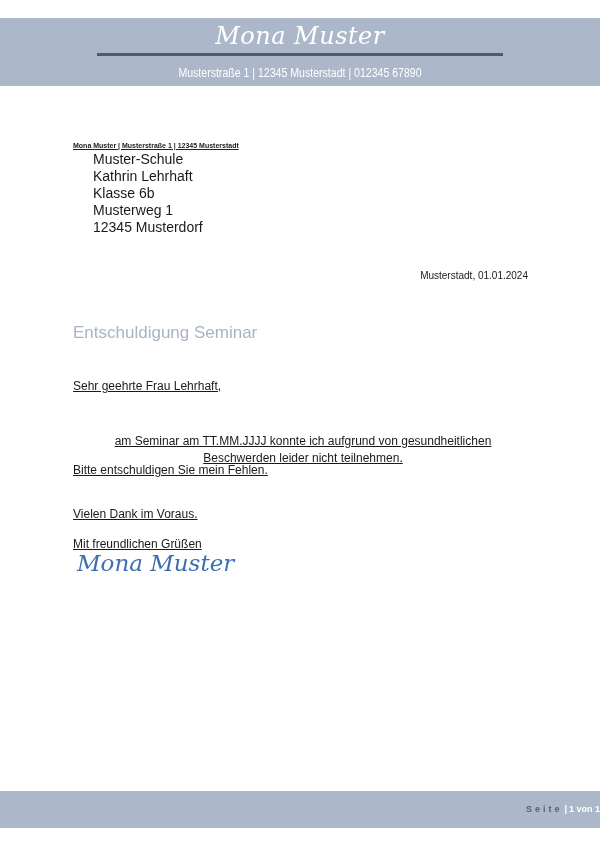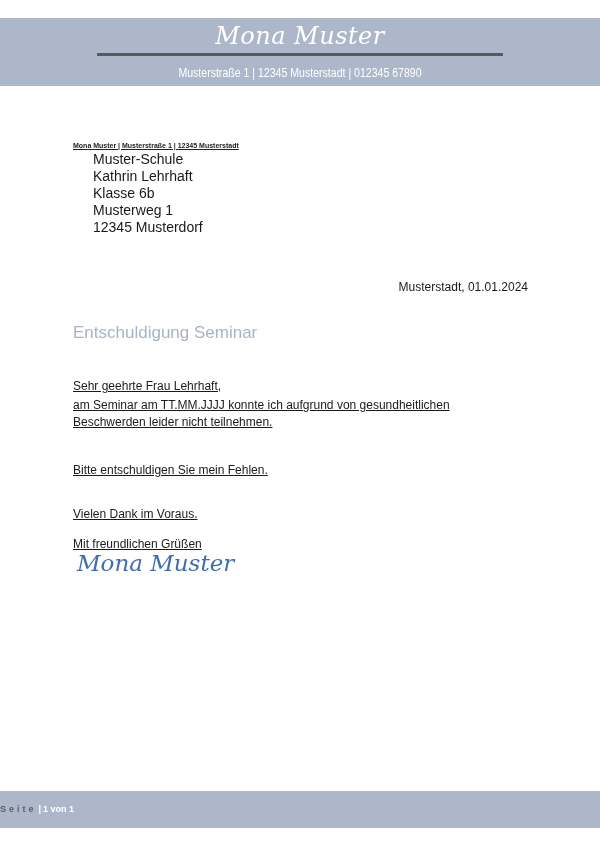--- a/index.html
+++ b/index.html
@@ -26,39 +26,39 @@
   }
   .sender-line {
     position: absolute; left: 73px; top: 142px; font-size: 7px; font-weight: bold;
     text-decoration: underline; color: #222;
   }
   .recipient {
     position: absolute; left: 73px; top: 151px; font-size: 14px; line-height: 17px; margin-left: 20px;
   }
   .recipient div { white-space: nowrap; }
   .date {
-    position: absolute; right: 72px; top: 280px; font-size: 12px;
+    position: absolute; right: 72px; top: 270px; font-size: 10px;
   }
   .subject {
     position: absolute; left: 73px; top: 323px; font-size: 17px; font-weight: normal;
     color: #a8b4c6;
   }
   .body-text {
     position: absolute; left: 73px; font-size: 12px; line-height: 17px; width: 460px; text-decoration: underline;
   }
   .signature {
     position: absolute; left: 77px; top: 550px; font-family: "DejaVu Serif", serif;
     font-style: italic; font-size: 23px; color: #3f6fb0;
   }
   .footer-band {
     position: absolute; left: 0; top: 791px; width: 600px; height: 37px;
     background: #acb8ca; text-align: center;
   }
   .footer-text {
-    position: absolute; left: 0; top: 13px; width: 600px; text-align: left;
+    position: absolute; left: 0; top: 13px; width: 600px; text-align: right;
     font-size: 9px; font-weight: bold;
   }
   .footer-label { color: #5a5f66; letter-spacing: 3px; }
   .footer-sep { color: #ffffff; padding: 0 2px; }
   .footer-page { color: #ffffff; }
 </style>
 </head>
 <body>
 
 <div class="header-band">
@@ -75,21 +75,21 @@
   <div>Klasse 6b</div>
   <div>Musterweg 1</div>
   <div>12345 Musterdorf</div>
 </div>
 
 <div class="date">Musterstadt, 01.01.2024</div>
 
 <div class="subject">Entschuldigung Seminar</div>
 
 <div class="body-text" style="top:378px;">Sehr geehrte Frau Lehrhaft,</div>
-<div class="body-text" style="top:397px;">
+<div class="body-text" style="top:433px;text-align:center;">
   <div>am Seminar am TT.MM.JJJJ konnte ich aufgrund von gesundheitlichen</div>
   <div>Beschwerden leider nicht teilnehmen.</div>
 </div>
 <div class="body-text" style="top:462px;">Bitte entschuldigen Sie mein Fehlen.</div>
 <div class="body-text" style="top:498px;margin-top:8px;">Vielen Dank im Voraus.</div>
 <div class="body-text" style="top:536px;">Mit freundlichen Grüßen</div>
 
 <div class="signature">Mona Muster</div>
 
 <div class="footer-band">

